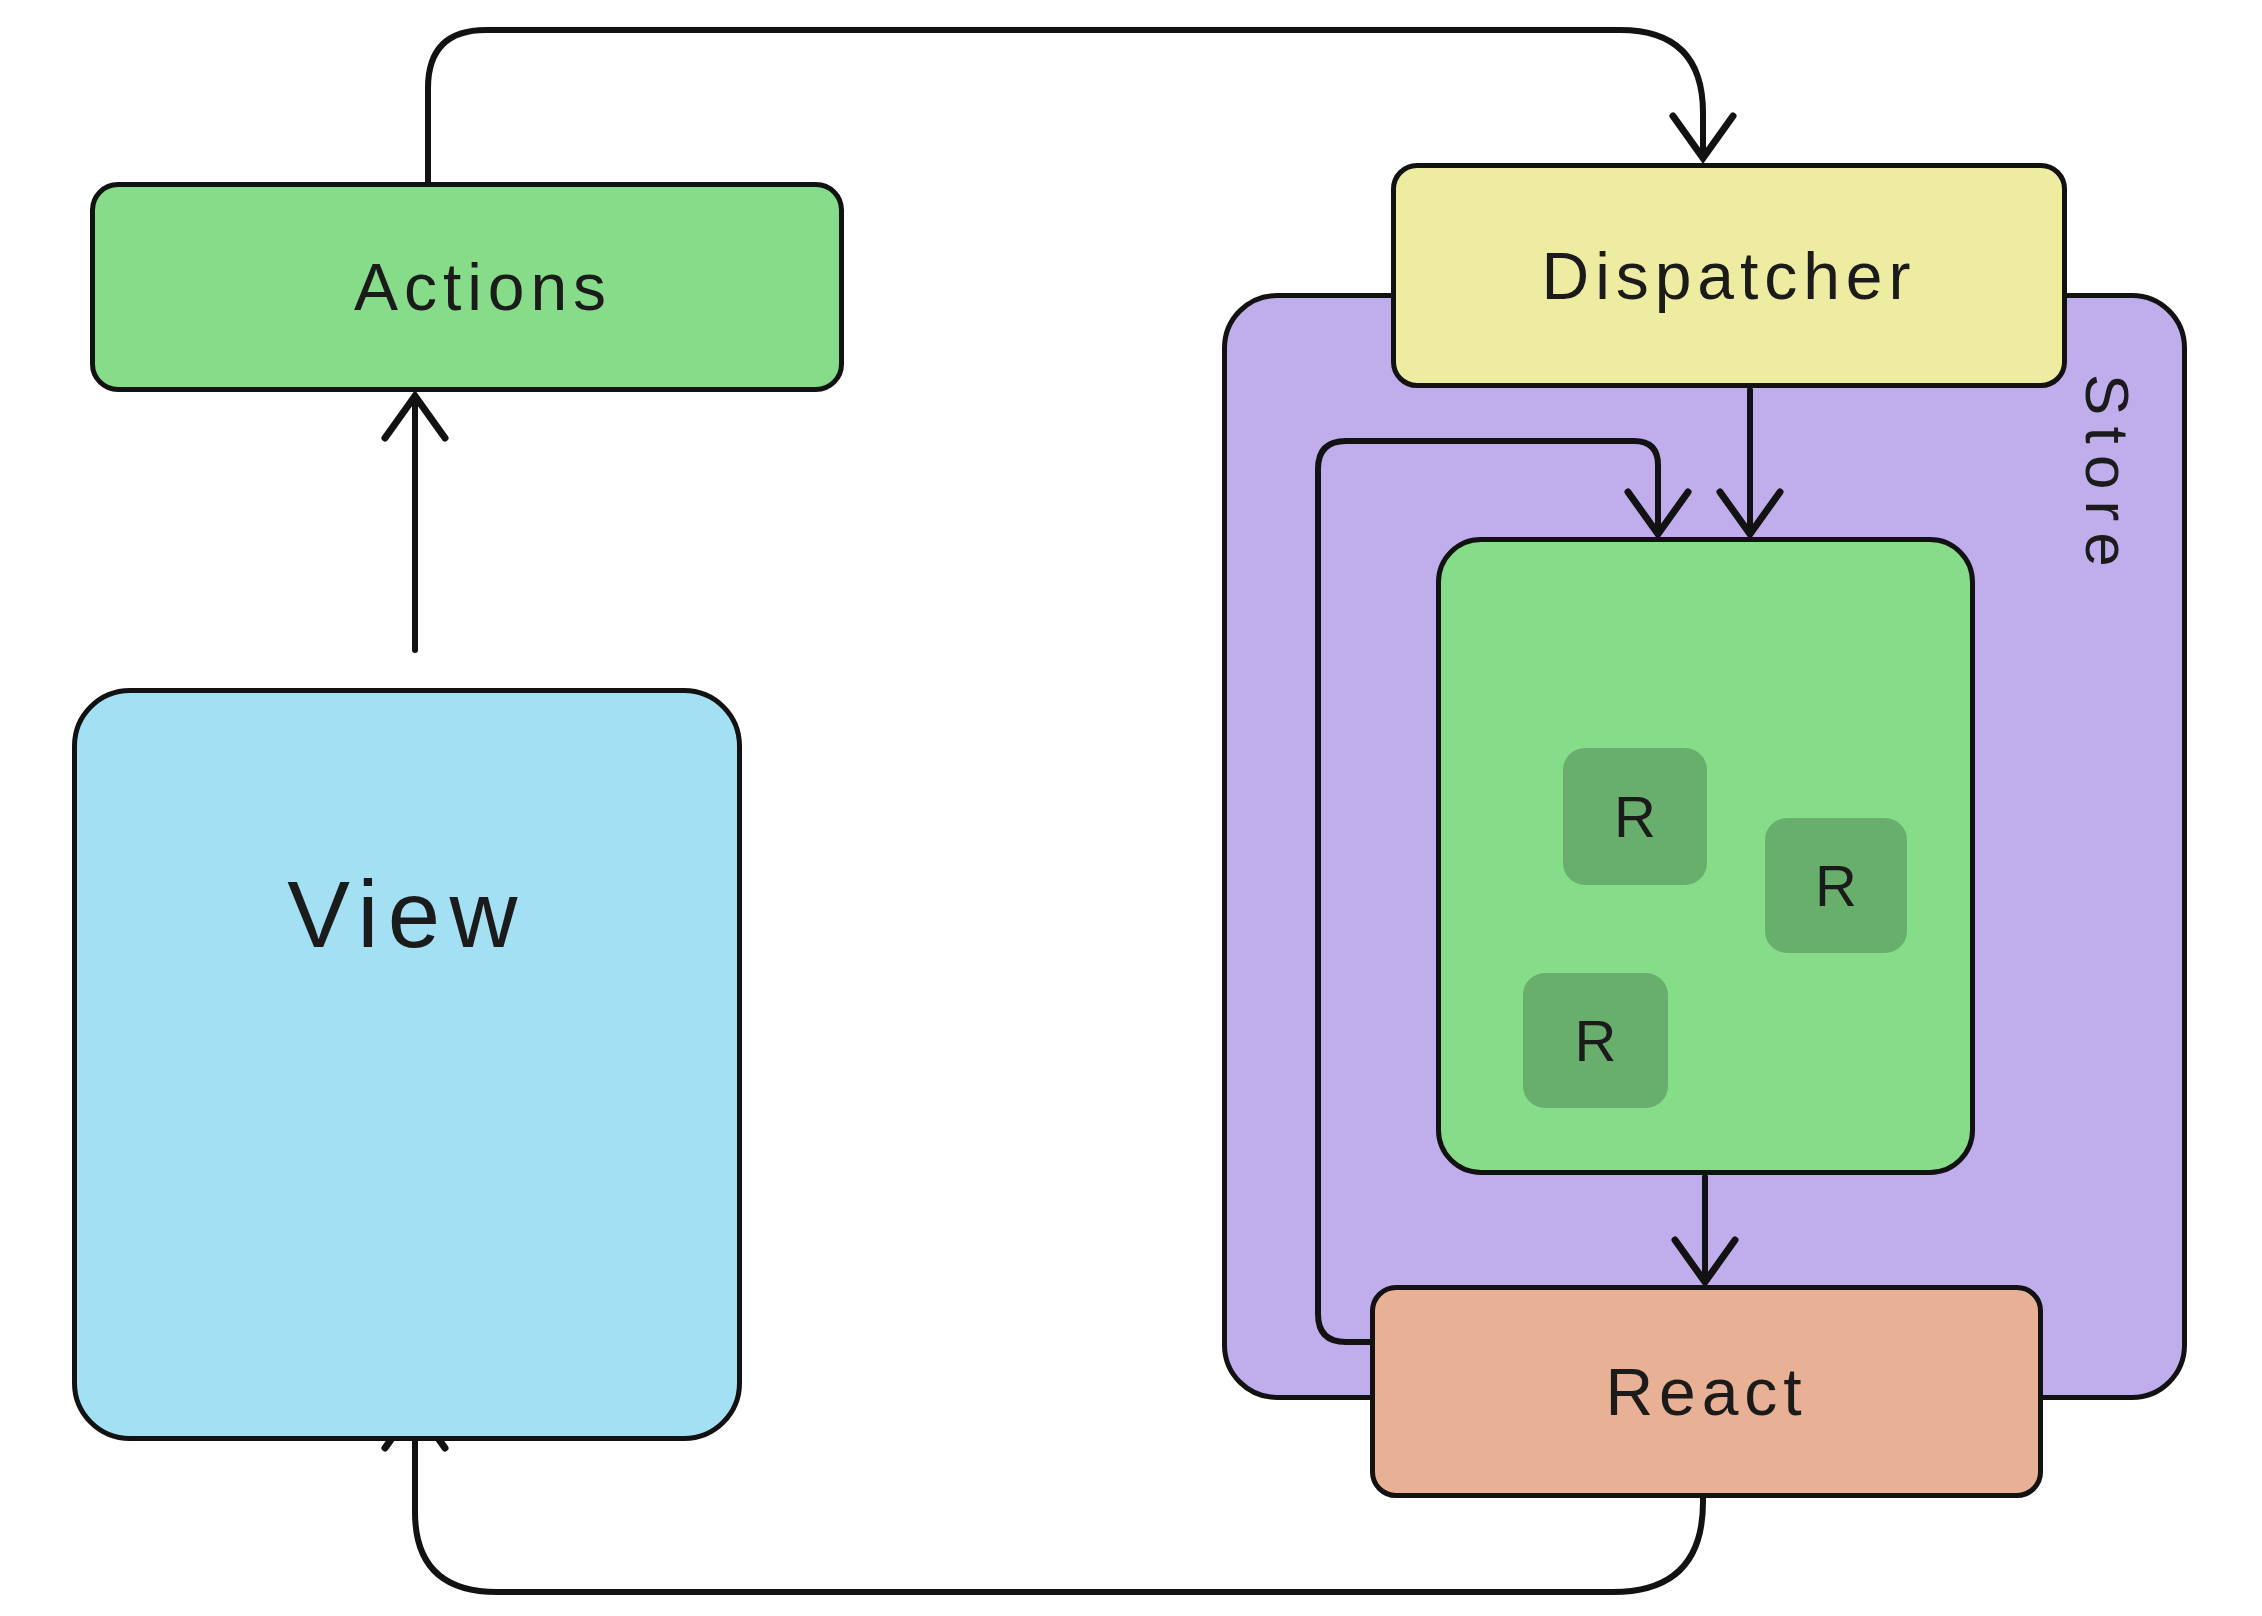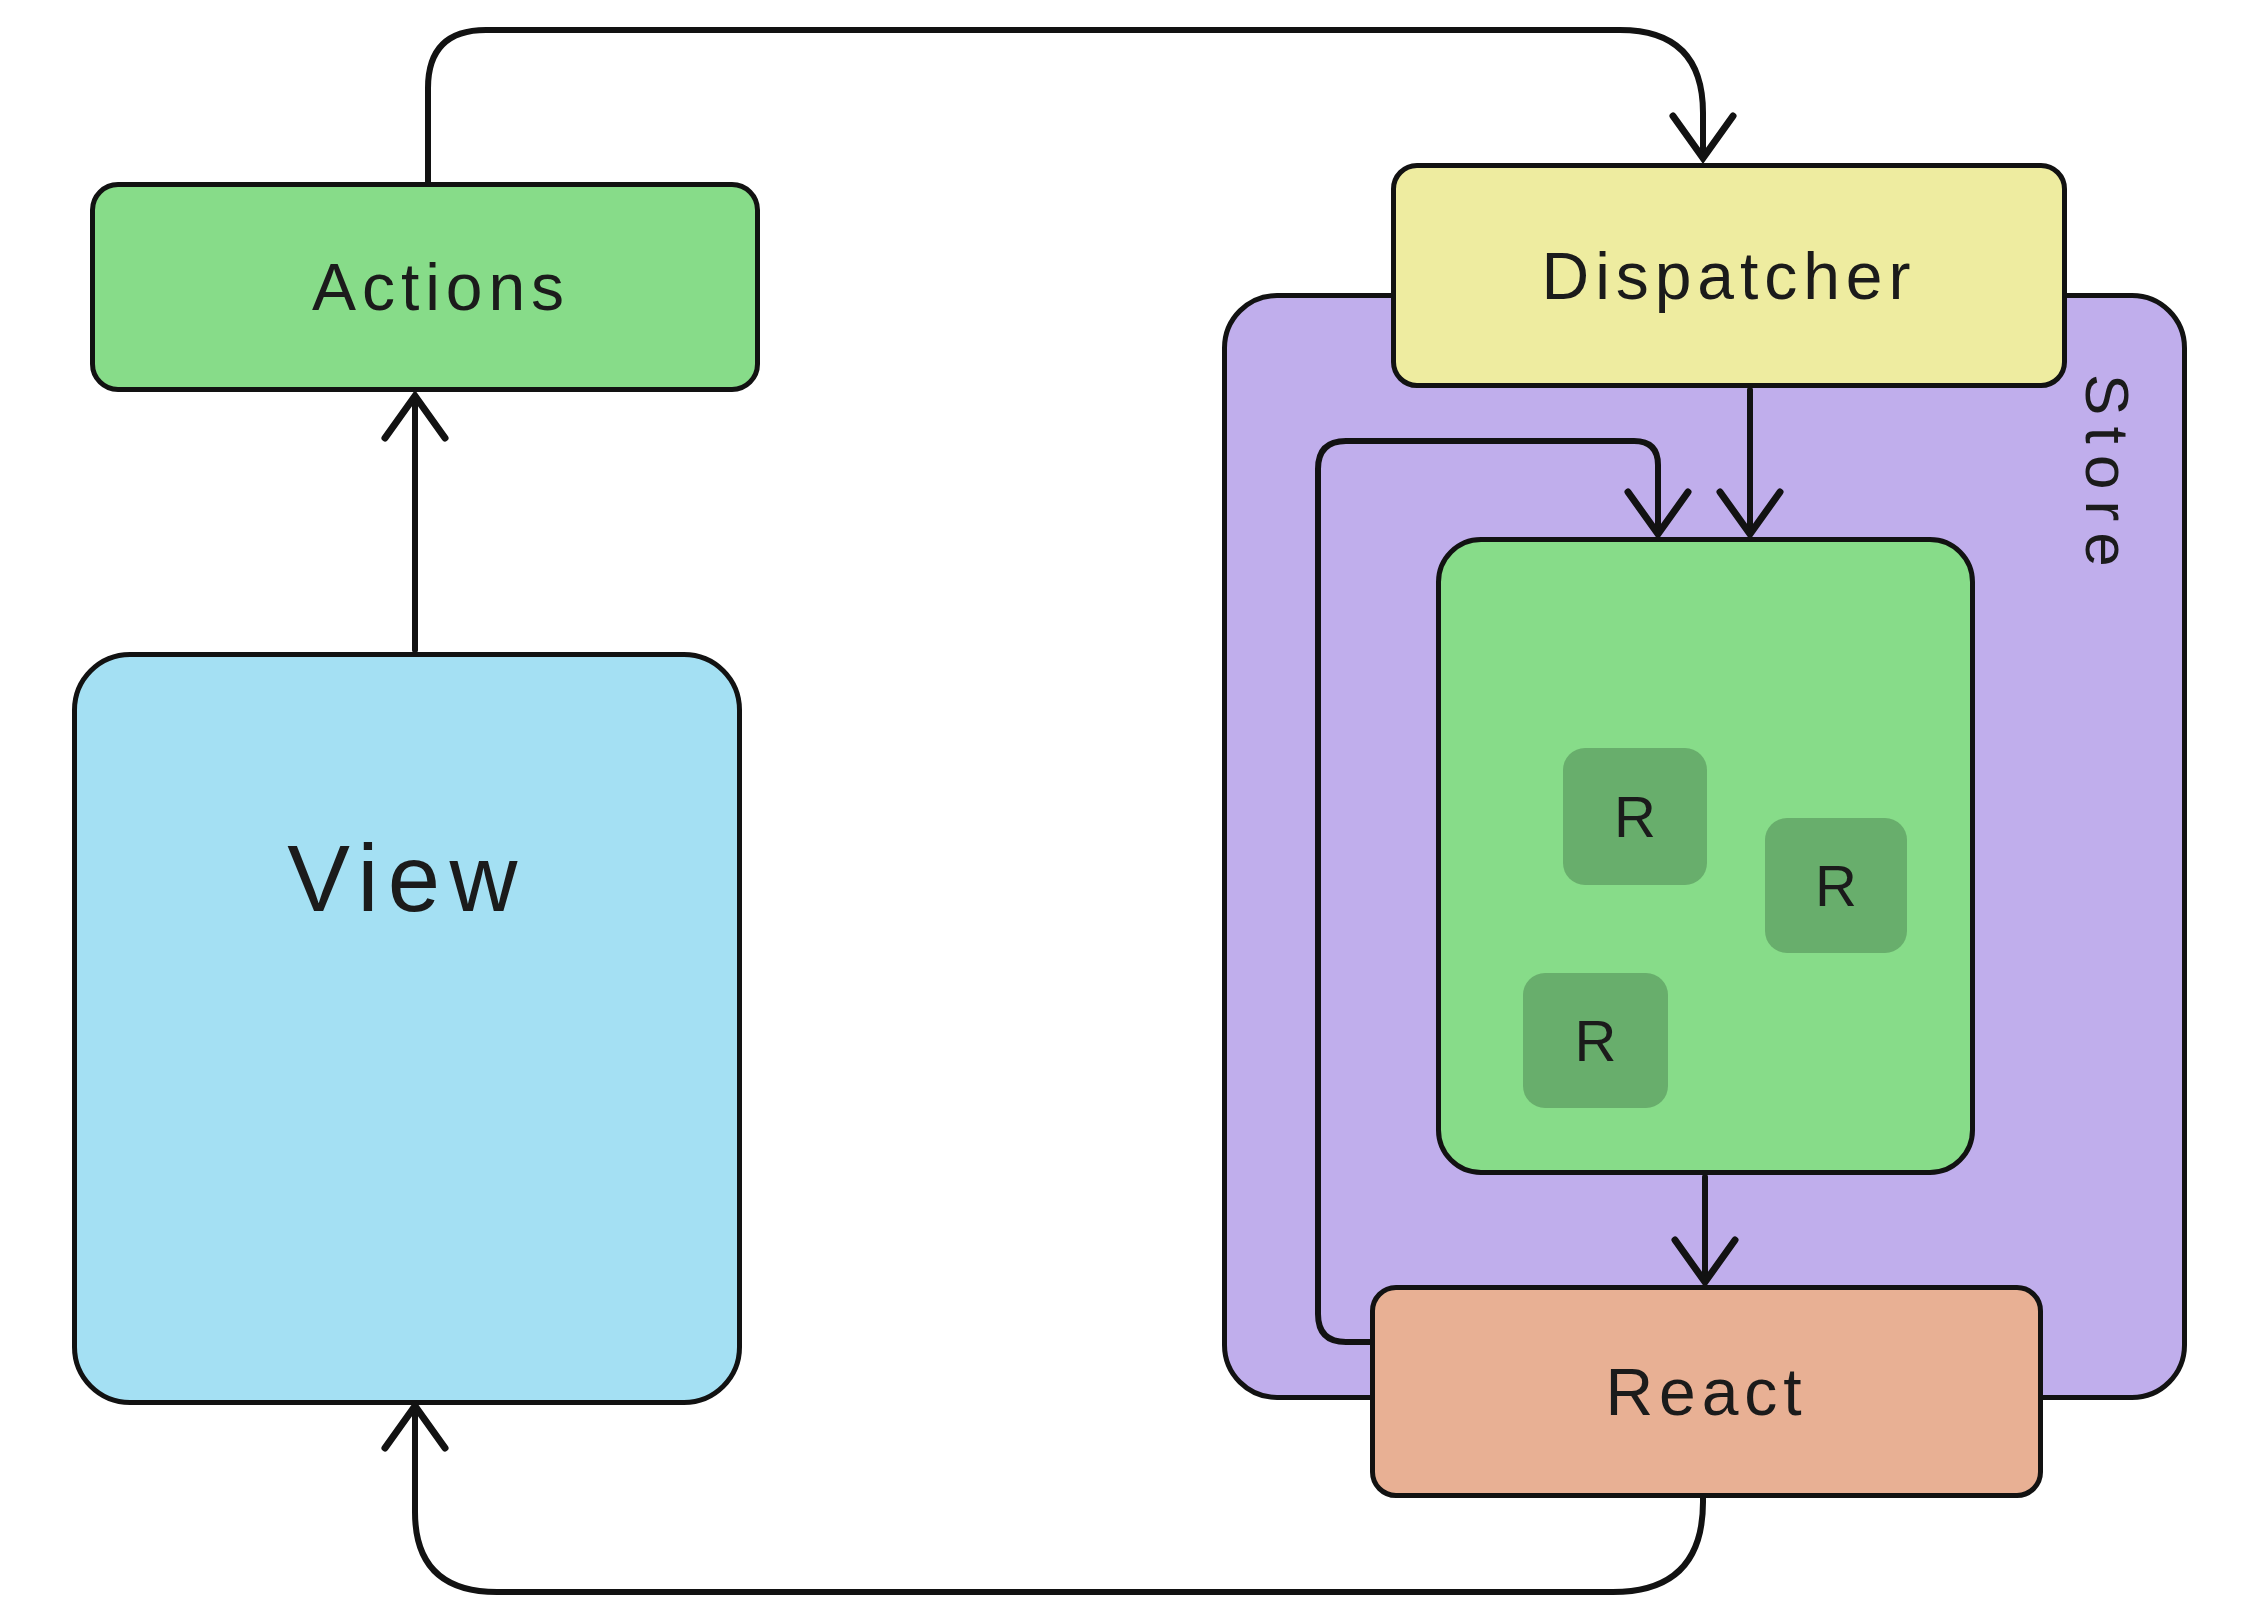--- a/index.html
+++ b/index.html
@@ -19,21 +19,21 @@
     box-sizing:border-box;
     display:flex; align-items:center; justify-content:center;
   }
   .label{
     font-weight:300;
     letter-spacing:0.09em;
     color:var(--text);
     white-space:nowrap;
   }
   
-  .actions{ left:90px; top:182px; width:670px; height:210px; border-radius:28px;padding-left:32px; }
+  .actions{ left:90px; top:182px; width:754px; height:210px; border-radius:28px;padding-left:32px; }
   .actions .label{ font-size:66px; }
 
   .view{ left:72px; top:652px; width:670px; height:753px; border-radius:58px; }
   .view-title{ position:absolute; left:0; top:168px; width:100%; text-align:center; font-size:94px; letter-spacing:0.1em; font-weight:300; }
   .view-sub{ position:absolute; left:85px; top:382px; width:500px; text-align:center; font-size:56px; line-height:1.32; letter-spacing:0.07em; font-weight:300; white-space:normal; }
 
   .store{ left:1222px; top:293px; width:965px; height:1107px; border-radius:55px; }
   .store-label{
     position:absolute; left:843px; top:48px; height:260px; width:75px;
     writing-mode:vertical-rl; text-orientation:mixed;
@@ -88,21 +88,21 @@
     <path class="head" d="M 1675 1240 L 1705 1282 L 1735 1240"></path>
 
     <path d="M 1703 1498 L 1703 1502 Q 1703 1592 1613 1592 L 497 1592 Q 415 1592 415 1512 L 415 1412"></path>
     <path class="head" d="M 385 1448 L 415 1406 L 445 1448"></path>
   </svg>
 
   <div class="node actions" style="background: rgb(135, 220, 137);">
     <span class="label">Actions</span>
   </div>
 
-  <div class="node view" style="background: rgb(164, 224, 243);">
+  <div class="node view" style="background: rgb(164, 224, 243); margin-top: 36px;">
     <div class="view-title label">View</div>
   </div>
 
   <div class="node dispatcher" style="background: rgb(238, 236, 160);">
     <span class="label">Dispatcher</span>
   </div>
 
   <div class="node reducer" style="background: rgb(135, 220, 137);">
     <div class="chip chip1" style="background: rgb(104, 174, 108);">R</div>
     <div class="chip chip2" style="background: rgb(104, 174, 108);">R</div>

